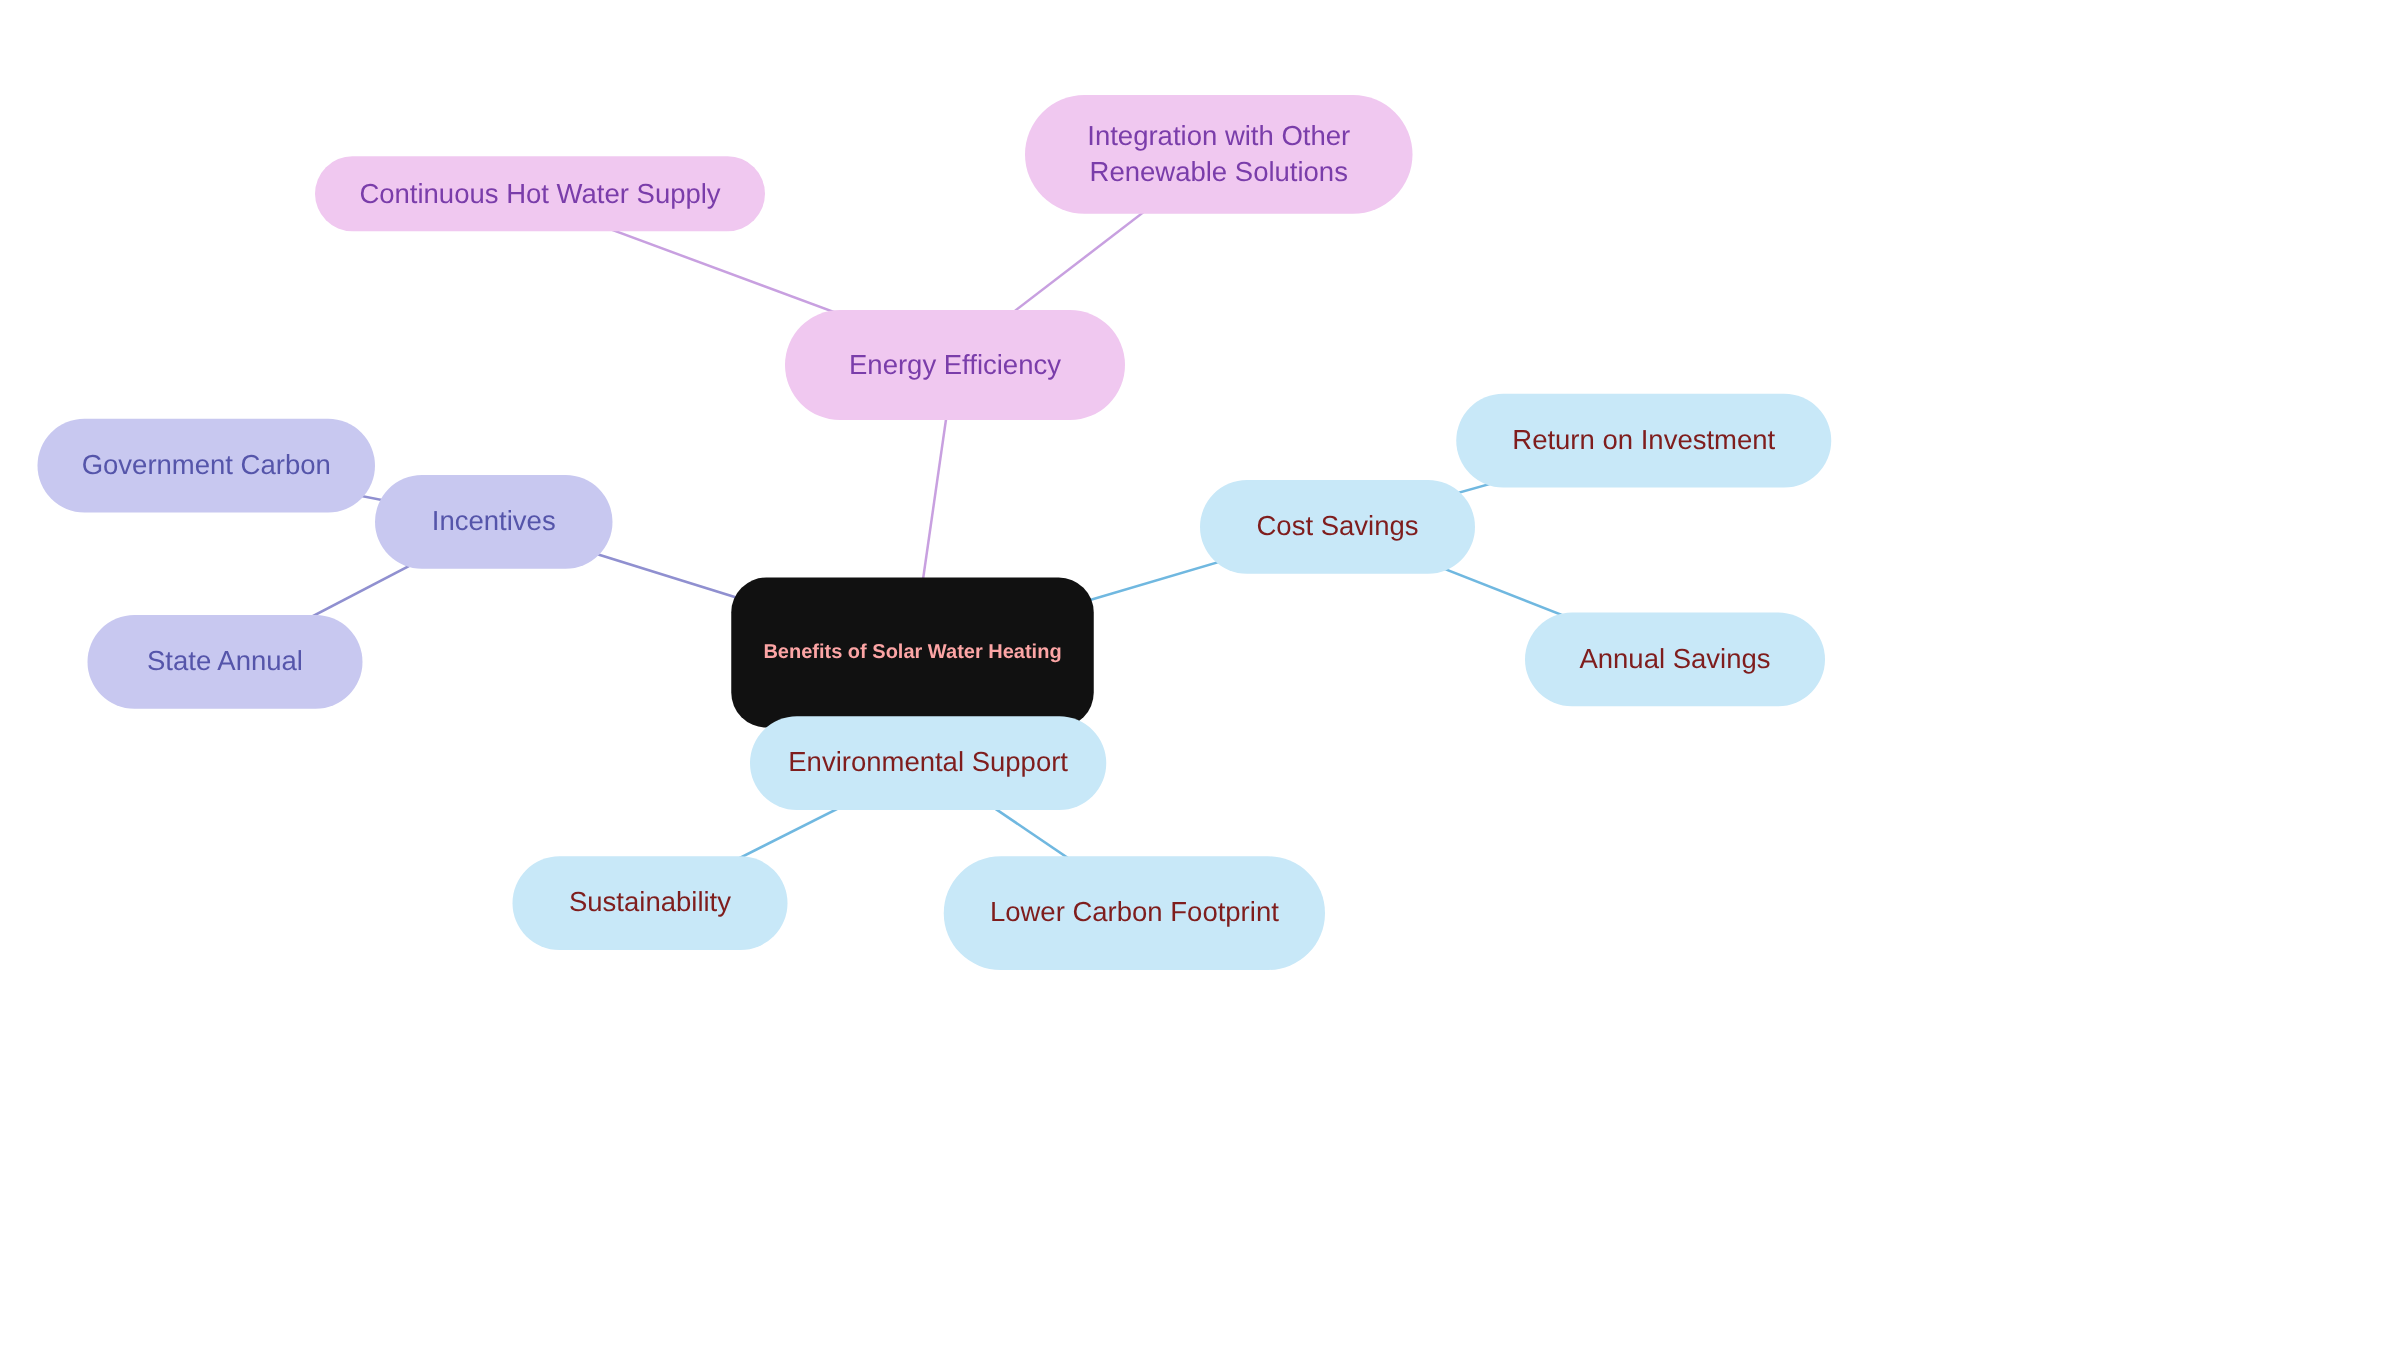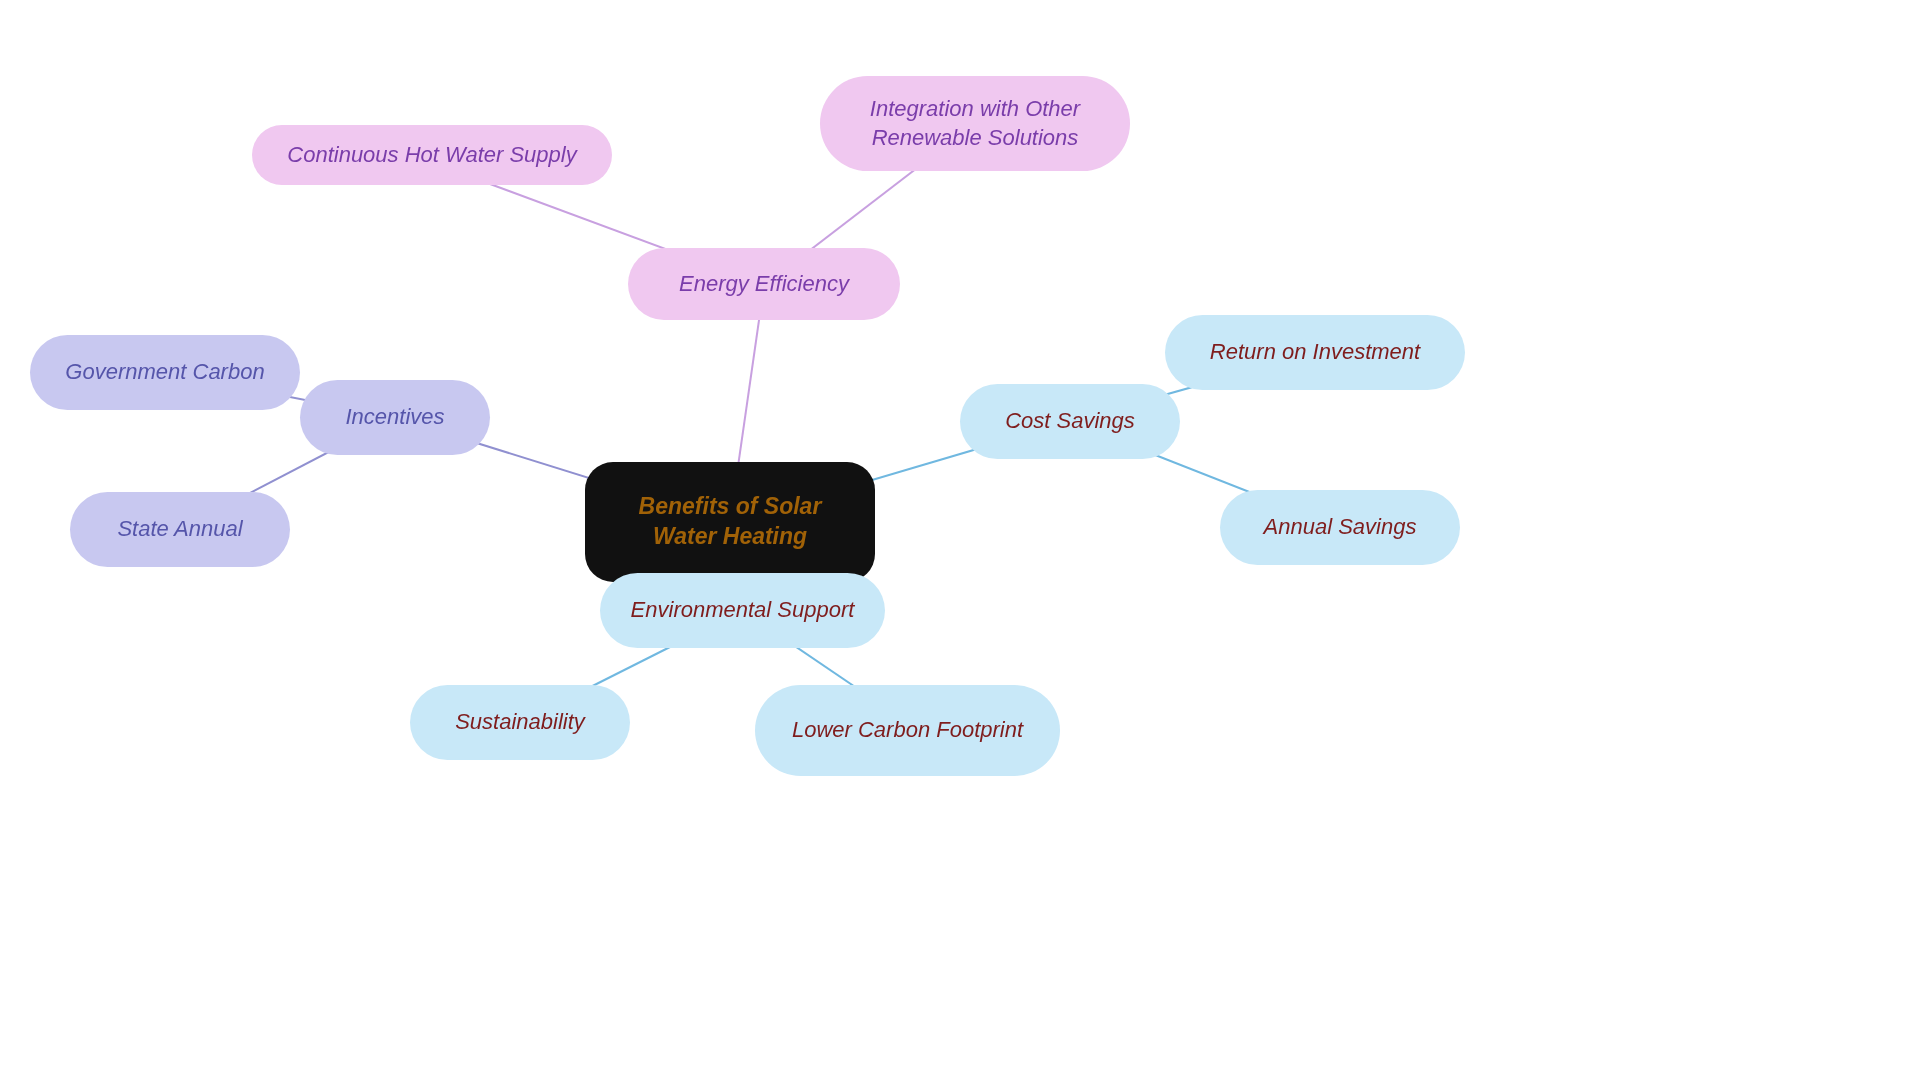--- a/index.html
+++ b/index.html
@@ -24,27 +24,26 @@
     .node {
       position: absolute;
       border-radius: 50px;
       display: flex;
       align-items: center;
       justify-content: center;
       text-align: center;
       z-index: 1;
       padding: 30px 24px;
       line-height: 1.3;
-      font-style: italic;
     }
 
     .node-center {
       background: #111111;
-      color: #a16207;
-      font-size: 23px;
+      color: #fca5a5;
+      font-size: 16px;
       font-weight: 600;
       border-radius: 28px;
       width: 290px;
       height: 120px;
     }
 
     .node-pink {
       background: #f0c8f0;
       color: #7a3daa;
       font-size: 22px;
@@ -81,21 +80,21 @@
     <line x1="1070" y1="421.5" x2="1340" y2="527.5" stroke="#70b8e0" stroke-width="2"></line>
     <line x1="730" y1="522" x2="742.5" y2="610.5" stroke="#70b8e0" stroke-width="2"></line>
     <line x1="742.5" y1="610.5" x2="520" y2="722.5" stroke="#70b8e0" stroke-width="2"></line>
     <line x1="742.5" y1="610.5" x2="907.5" y2="722.5" stroke="#70b8e0" stroke-width="2"></line>
   </svg>
 
 <div class="node node-center" style="left: 585px; top: 462px; width: 290px; height: 120px;">
   <span>Benefits of Solar Water Heating</span>
 </div>
 
-<div class="node node-pink" style="left: 628px; top: 248px; width: 272px; height: 72px;">
+<div class="node node-pink" style="left: 628px; top: 248px; width: 272px; height: 88px;">
   <span>Energy Efficiency</span>
 </div>
 
 <div class="node node-pink" style="left: 252px; top: 125px; width: 360px; height: 58px;">
   <span>Continuous Hot Water Supply</span>
 </div>
 
 <div class="node node-pink" style="left: 820px; top: 76px; width: 310px; height: 95px;">
   <span>Integration with Other Renewable Solutions</span>
 </div>

